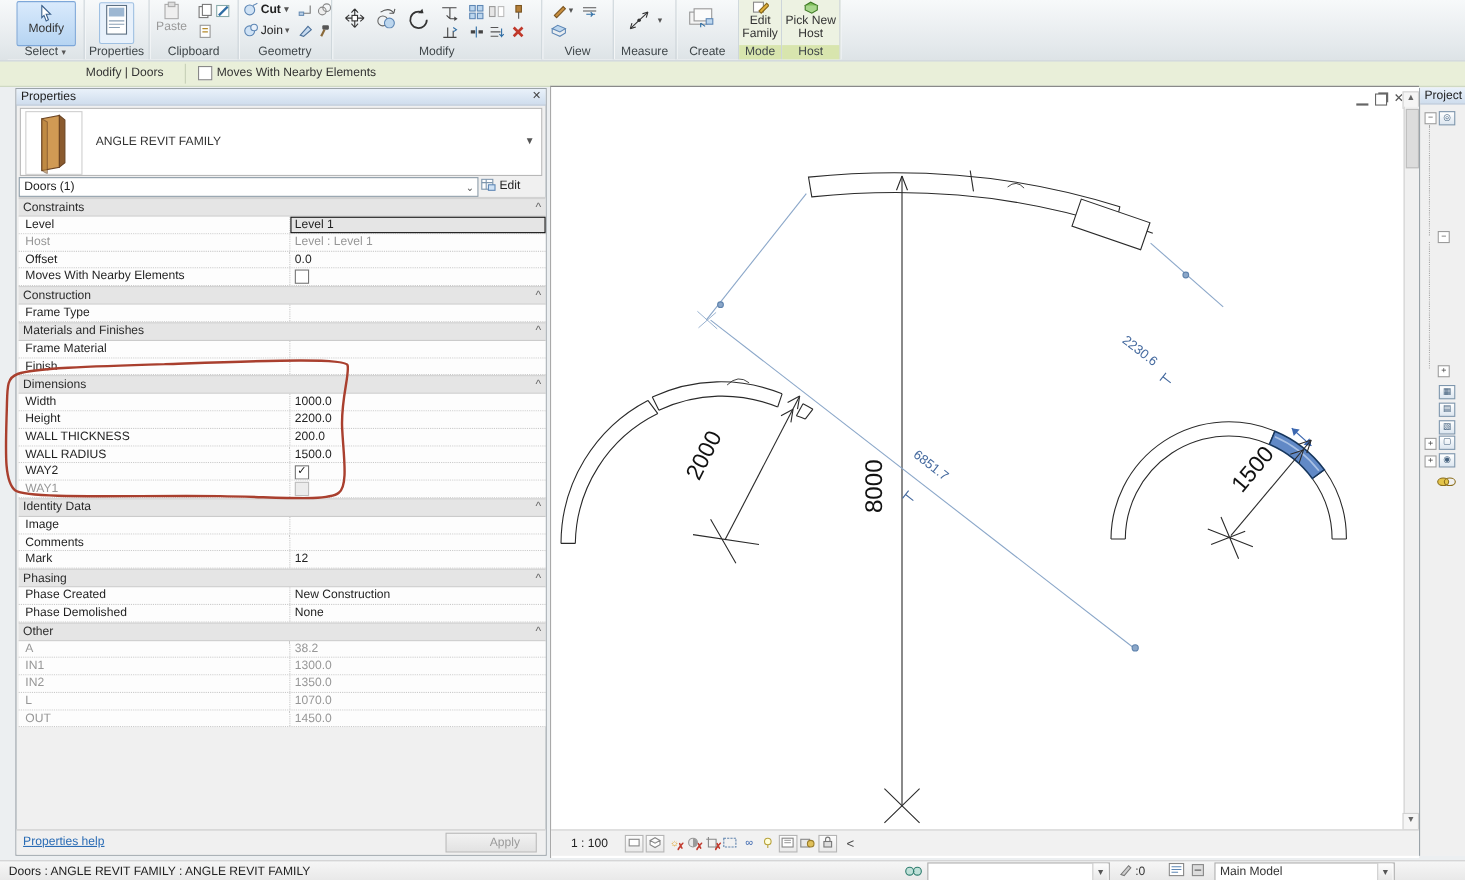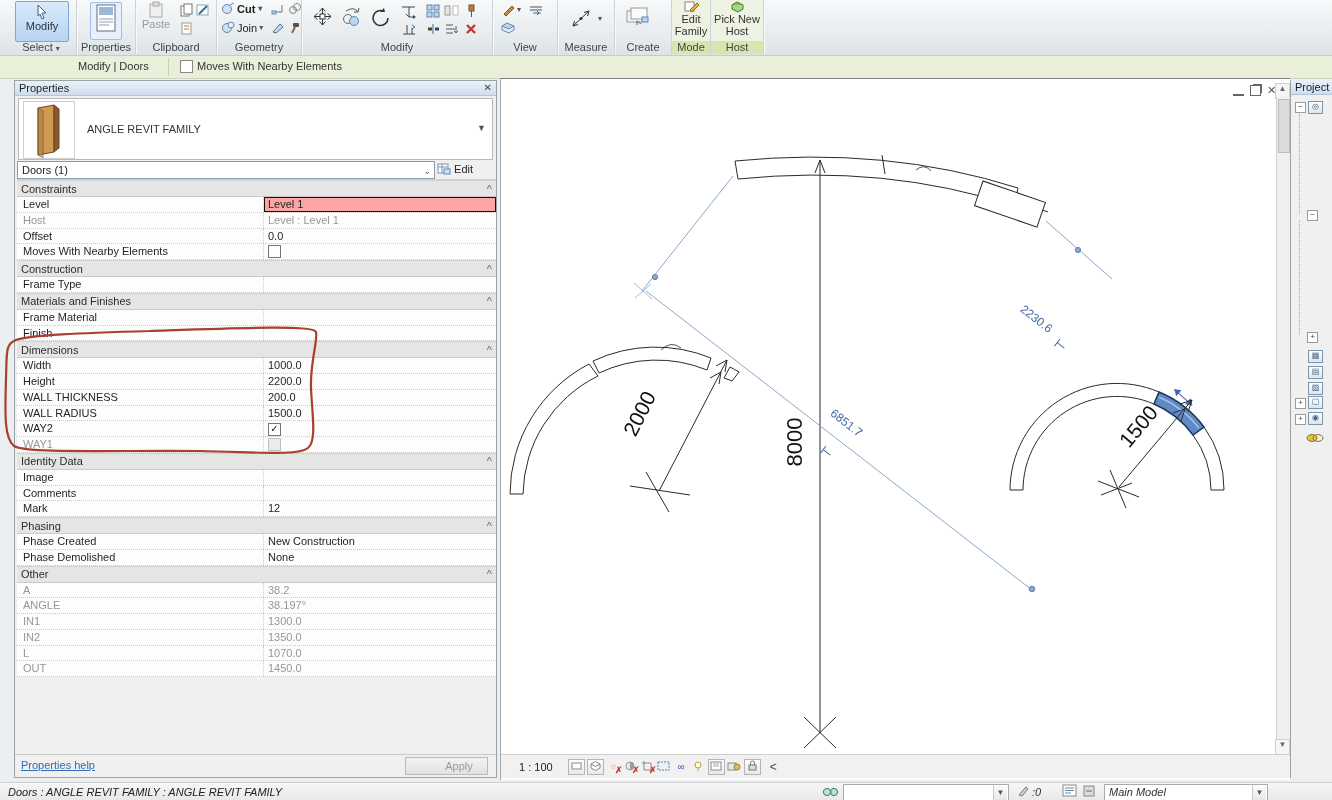--- a/index.html
+++ b/index.html
@@ -19,35 +19,35 @@
   
   #palette{left:14px;top:80px;width:483px;height:698px;background:#f0f0f0;border:1px solid #9aa3a9;box-sizing:border-box;}
   #pal-title{position:absolute;left:0;top:0;right:0;height:14px;background:linear-gradient(#e9f1fa,#cfdded);border-bottom:1px solid #b3c4d8;font-size:11px;line-height:14px;padding-left:4px;color:#222;}
   #pal-preview{position:absolute;left:3px;top:17px;right:3px;height:60px;background:#fff;border:1px solid #b8b8b8;}
   #pal-typerow{position:absolute;left:2px;top:80px;right:2px;height:18px;}
   .pg-header{display:flex;justify-content:space-between;align-items:center;height:15px;background:#e5e5e5;border-top:1px solid #d2d2d2;border-bottom:1px solid #cbcbcb;padding:0 4px;color:#2c2c2c;}
   .pg-row{display:flex;height:14.75px;border-bottom:1px dotted #c9c9c9;background:#fdfdfd;}
   .pg-name{width:240px;padding-left:6px;border-right:1px dotted #c9c9c9;line-height:14.5px;white-space:nowrap;overflow:hidden;color:#1f1f1f;}
   .pg-val{flex:1;padding-left:4px;line-height:14.5px;white-space:nowrap;overflow:hidden;color:#1f1f1f;}
   .ro{color:#979797;}
-  .selcell{outline:1.5px solid #111;outline-offset:-1.5px;background:#fca5a5;}
+  .selcell{outline:1.5px solid #111;outline-offset:-1.5px;background:#e5e5e5;}
   .cbx{display:inline-block;width:11px;height:11px;margin-top:1px;border:1px solid #767676;background:#fff;font-size:10px;line-height:10px;text-align:center;color:#111;}
   .cbx.dis{background:#ececec;border-color:#bfbfbf;}
   
   #canvas{left:500px;top:78px;width:790px;height:702px;background:#fff;border-top:1px solid #7d7d7d;border-left:1px solid #a9a9a9;box-sizing:border-box;}
   #viewbar{position:absolute;left:0;bottom:2px;width:789px;height:23px;background:#f1f1f1;border-top:1px solid #cfcfcf;display:flex;align-items:center;}
   .vicon{width:15px;height:14px;margin:0 1px;border:1px solid #b5b5b5;background:linear-gradient(#fdfdfd,#e9e9e9);position:relative;font-size:9px;line-height:13px;text-align:center;color:#666;}
   .redx{position:absolute;right:-2px;bottom:-3px;color:#c23a2e;font-size:9px;font-weight:bold;}
   #scrollR{position:absolute;right:0;top:18px;width:13px;height:660px;background:#f0f0f0;border-left:1px solid #d0d0d0;}
   
   #pbrowser{left:1290px;top:80px;width:42px;height:698px;background:#f0f0f0;border-left:1px solid #9aa3a9;box-sizing:border-box;overflow:hidden;}
   .tico{position:absolute;width:13px;height:11px;border:1px solid #7e96ad;background:linear-gradient(#fff,#dce6f0);font-size:8px;line-height:10px;text-align:center;color:#44617e;}
   .pbox{position:absolute;width:9px;height:9px;border:1px solid #9b9b9b;background:#fff;font-size:8px;line-height:7px;text-align:center;color:#444;}
   
-  #statusbar{left:0;top:782px;width:1332px;height:18px;background:linear-gradient(#f6f6f6,#e8e8e8);border-top:1px solid #cfcfcf;font-size:11px;font-style:italic;}
+  #statusbar{left:0;top:782px;width:1332px;height:18px;background:linear-gradient(#f6f6f6,#e8e8e8);border-top:1px solid #cfcfcf;font-size:11px;}
   .sb-drop{position:absolute;height:16px;top:1px;background:#fff;border:1px solid #ababab;line-height:15px;padding-left:4px;color:#333;}
   .chev{position:absolute;right:1px;top:0;bottom:0;width:13px;background:linear-gradient(#fdfdfd,#e6e6e6);border-left:1px solid #c9c9c9;font-size:8px;color:#555;text-align:center;line-height:15px;}
   .sq{display:inline-block;border:1px solid #888;background:#fff;}
   a.plink{color:#2a6cb5;text-decoration:underline;}
 </style>
 </head>
 <body>
 
 <div id="app">
 
@@ -415,24 +415,20 @@
           <span class="pg-name">Phase Demolished</span>
           <span class="pg-val">None</span>
         </div>
         <div class="pg-header">
           <span>Other</span>
           <span style="color: rgb(102, 102, 102);">^</span>
         </div>
         <div class="pg-row">
           <span class="pg-name ro">A</span>
           <span class="pg-val ro">38.2</span>
-        </div>
-        <div class="pg-row">
-          <span class="pg-name ro">ANGLE</span>
-          <span class="pg-val ro">38.197°</span>
         </div>
         <div class="pg-row">
           <span class="pg-name ro">IN1</span>
           <span class="pg-val ro">1300.0</span>
         </div>
         <div class="pg-row">
           <span class="pg-name ro">IN2</span>
           <span class="pg-val ro">1350.0</span>
         </div>
         <div class="pg-row">

